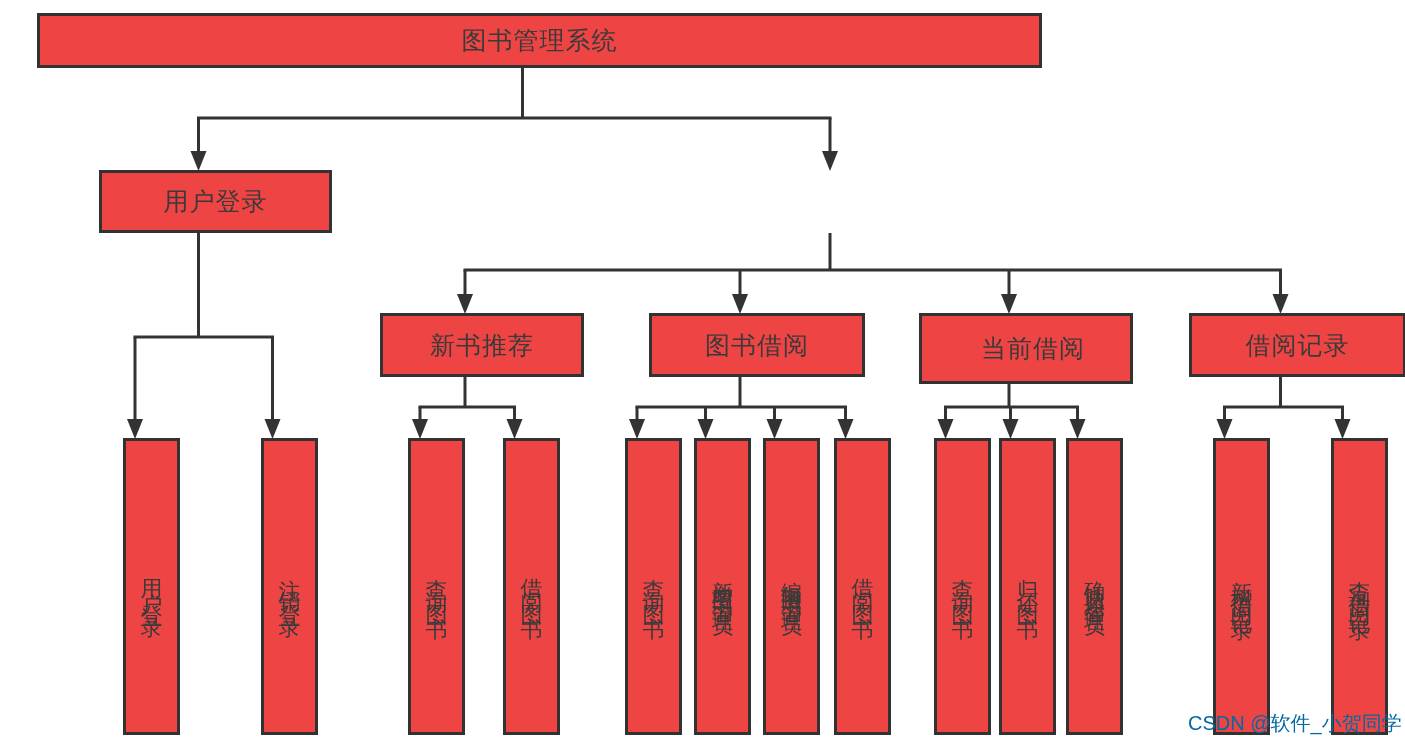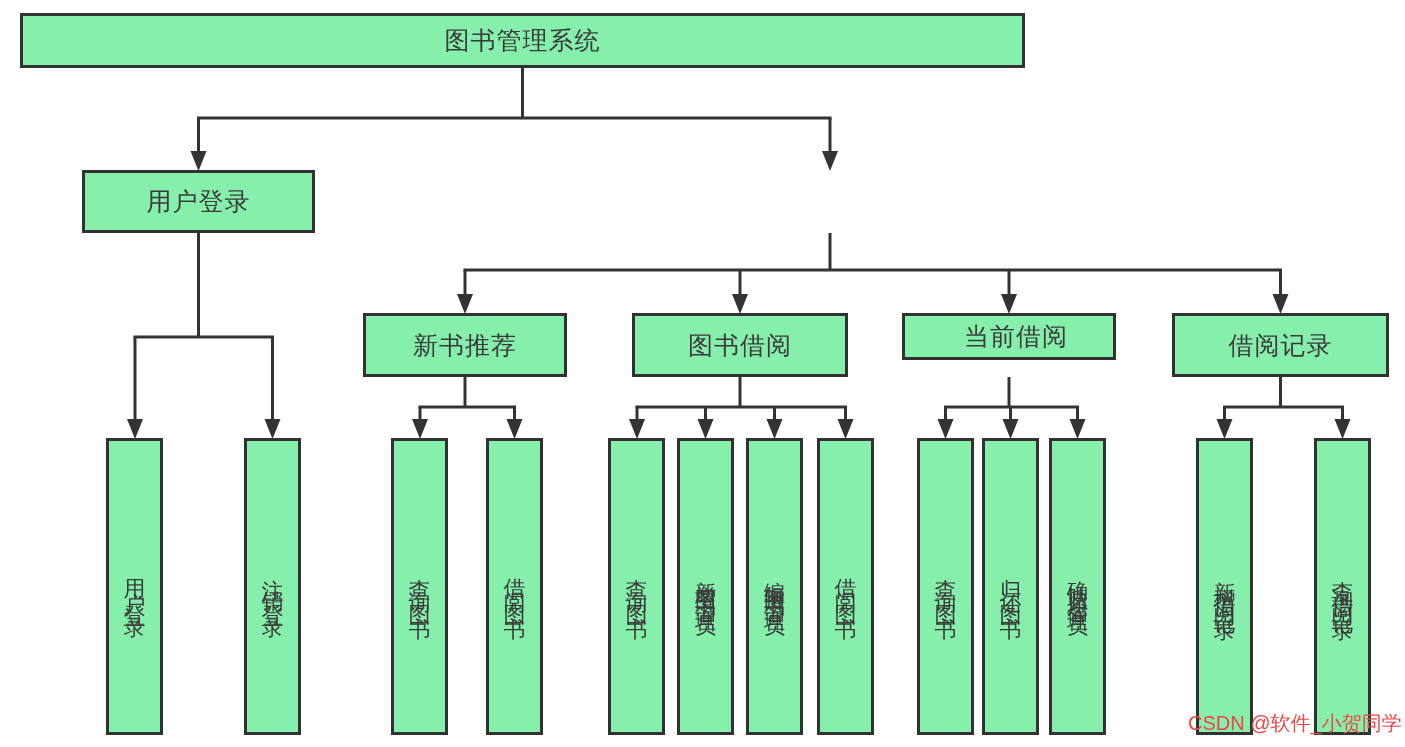--- a/index.html
+++ b/index.html
@@ -14,25 +14,26 @@
   }
   #wires {
     position: absolute;
     left: 0; top: 0;
     z-index: 0;
   }
   .node {
     position: absolute;
     box-sizing: border-box;
     border: 3px solid #323232;
-    background: #86efac;
+    background: #ef4444;
     display: flex;
     align-items: center;
     justify-content: center;
     z-index: 1;
+    margin-left: 17px;
   }
   .hlabel {
     font-size: 25px;
     letter-spacing: 1px;
     color: #3a3a3a;
     white-space: nowrap;
   }
   .vlabel {
     writing-mode: vertical-lr;
     text-orientation: mixed;
@@ -42,21 +43,21 @@
   .v4 { font-size: 22px; letter-spacing: 13px; }
   .v6 { font-size: 22px; letter-spacing: 8px; }
   .v9 { font-size: 21px; letter-spacing: 5px; }
 
   
   .root-box        { left: 20px;  top: 13px;  width: 1005px; height: 55px; }
   .l2-user-login   { left: 82px;  top: 170px; width: 233px;  height: 63px; }
   .l2-book-mgmt    { left: 712px; top: 170px; width: 236px;  height: 63px; }
   .l3-new-book     { left: 363px; top: 313px; width: 204px;  height: 64px; }
   .l3-book-borrow  { left: 632px; top: 313px; width: 216px;  height: 64px; }
-  .l3-cur-borrow   { left: 902px; top: 313px; width: 214px;  height: 47px; padding-left: 14px; }
+  .l3-cur-borrow   { left: 902px; top: 313px; width: 214px;  height: 71px; padding-left: 14px; }
   .l3-borrow-rec   { left: 1172px;top: 313px; width: 217px;  height: 64px; }
 
   .leaf { top: 438px; width: 57px; height: 297px; }
   .leaf-1  { left: 106px; }
   .leaf-2  { left: 244px; }
   .leaf-3  { left: 391px; }
   .leaf-4  { left: 486px; }
   .leaf-5  { left: 608px; }
   .leaf-6  { left: 677px; }
   .leaf-7  { left: 746px; }
@@ -66,21 +67,21 @@
   .leaf-11 { left: 1049px; }
   .leaf-12 { left: 1196px; }
   .leaf-13 { left: 1314px; }
 
   .watermark {
     position: absolute;
     left: 1188px;
     top: 710px;
     z-index: 3;
     font-size: 20px;
-    color: #ef4444;
+    color: #0369a1;
     white-space: nowrap;
   }
 </style>
 </head>
 <body>
 
 <div id="canvas">
 
   <svg id="wires" width="1405" height="747" viewBox="0 0 1405 747">
       <path d="M522.5,68 L522.5,118" stroke="#333333" stroke-width="3" fill="none"></path>

